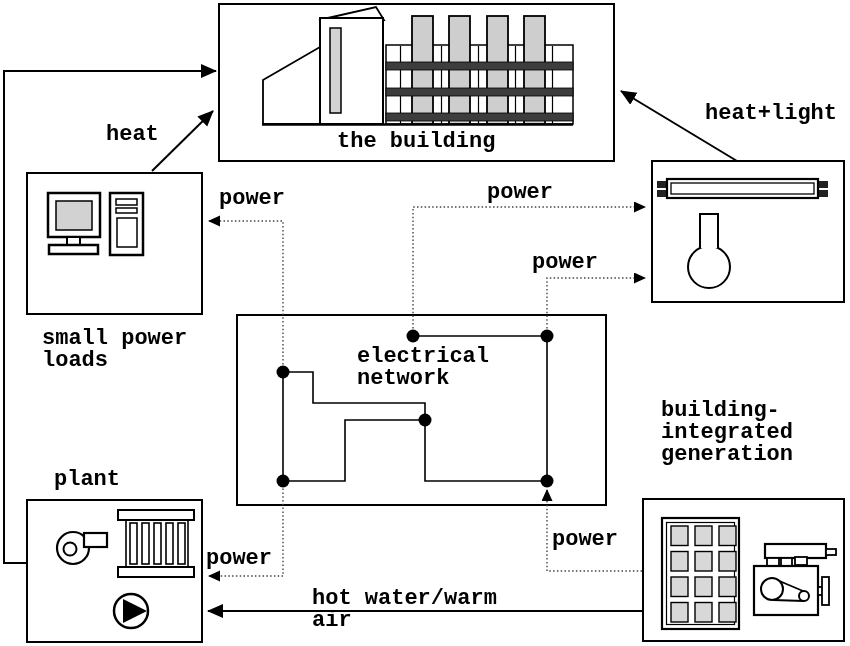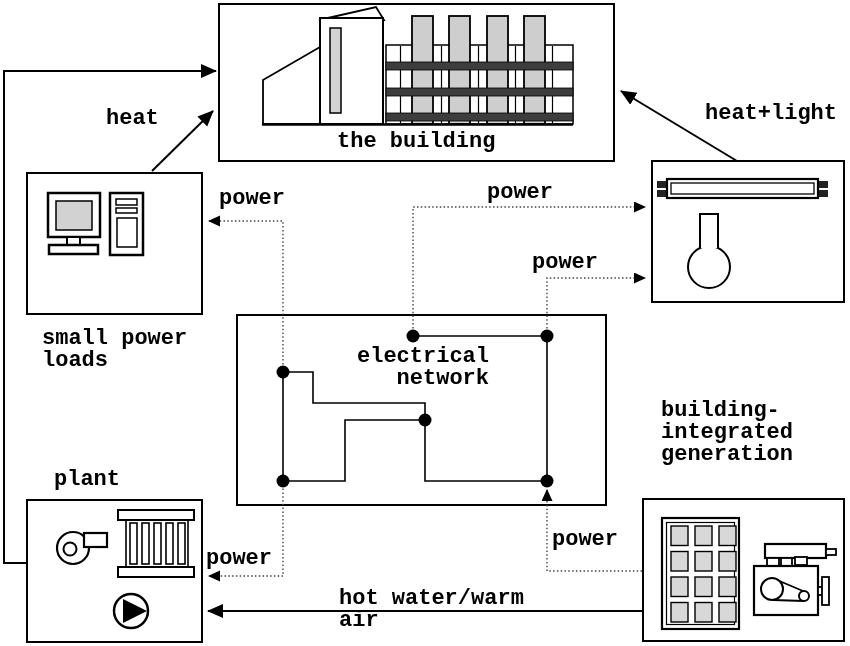--- a/index.html
+++ b/index.html
@@ -172,30 +172,30 @@
       <line x1="777" y1="580" x2="803" y2="591" stroke-width="1.8"></line>
       <line x1="773" y1="600" x2="804" y2="601" stroke-width="1.8"></line>
       <circle cx="772" cy="589" r="11" stroke-width="2"></circle>
       <circle cx="804" cy="596" r="5" stroke-width="2"></circle>
     </g>
   </svg>
 
   <div class="lbl" style="left:42px;top:328px;">small power
 loads</div>
   <div class="lbl" style="left:337px;top:131px;">the building</div>
-  <div class="lbl" style="left:357px;top:346px;text-align:right;">electrical
+  <div class="lbl" style="left:357px;top:346px;">electrical
 network</div>
   <div class="lbl" style="left:54px;top:469px;">plant</div>
   <div class="lbl" style="left:661px;top:400px;">building-
 integrated
 generation</div>
 
-  <div class="lbl" style="left:106px;top:108px;">heat</div>
+  <div class="lbl" style="left:106px;top:124px;">heat</div>
   <div class="lbl" style="left:705px;top:103px;">heat+light</div>
   <div class="lbl" style="left:219px;top:188px;">power</div>
   <div class="lbl" style="left:487px;top:182px;">power</div>
   <div class="lbl" style="left:532px;top:252px;">power</div>
   <div class="lbl" style="left:206px;top:548px;">power</div>
   <div class="lbl" style="left:552px;top:529px;">power</div>
-  <div class="lbl" style="left:312px;top:588px;margin-left:27px;">hot water/warm
+  <div class="lbl" style="left:312px;top:588px;">hot water/warm
 air</div>
 
 </div>
 
 </body></html>

